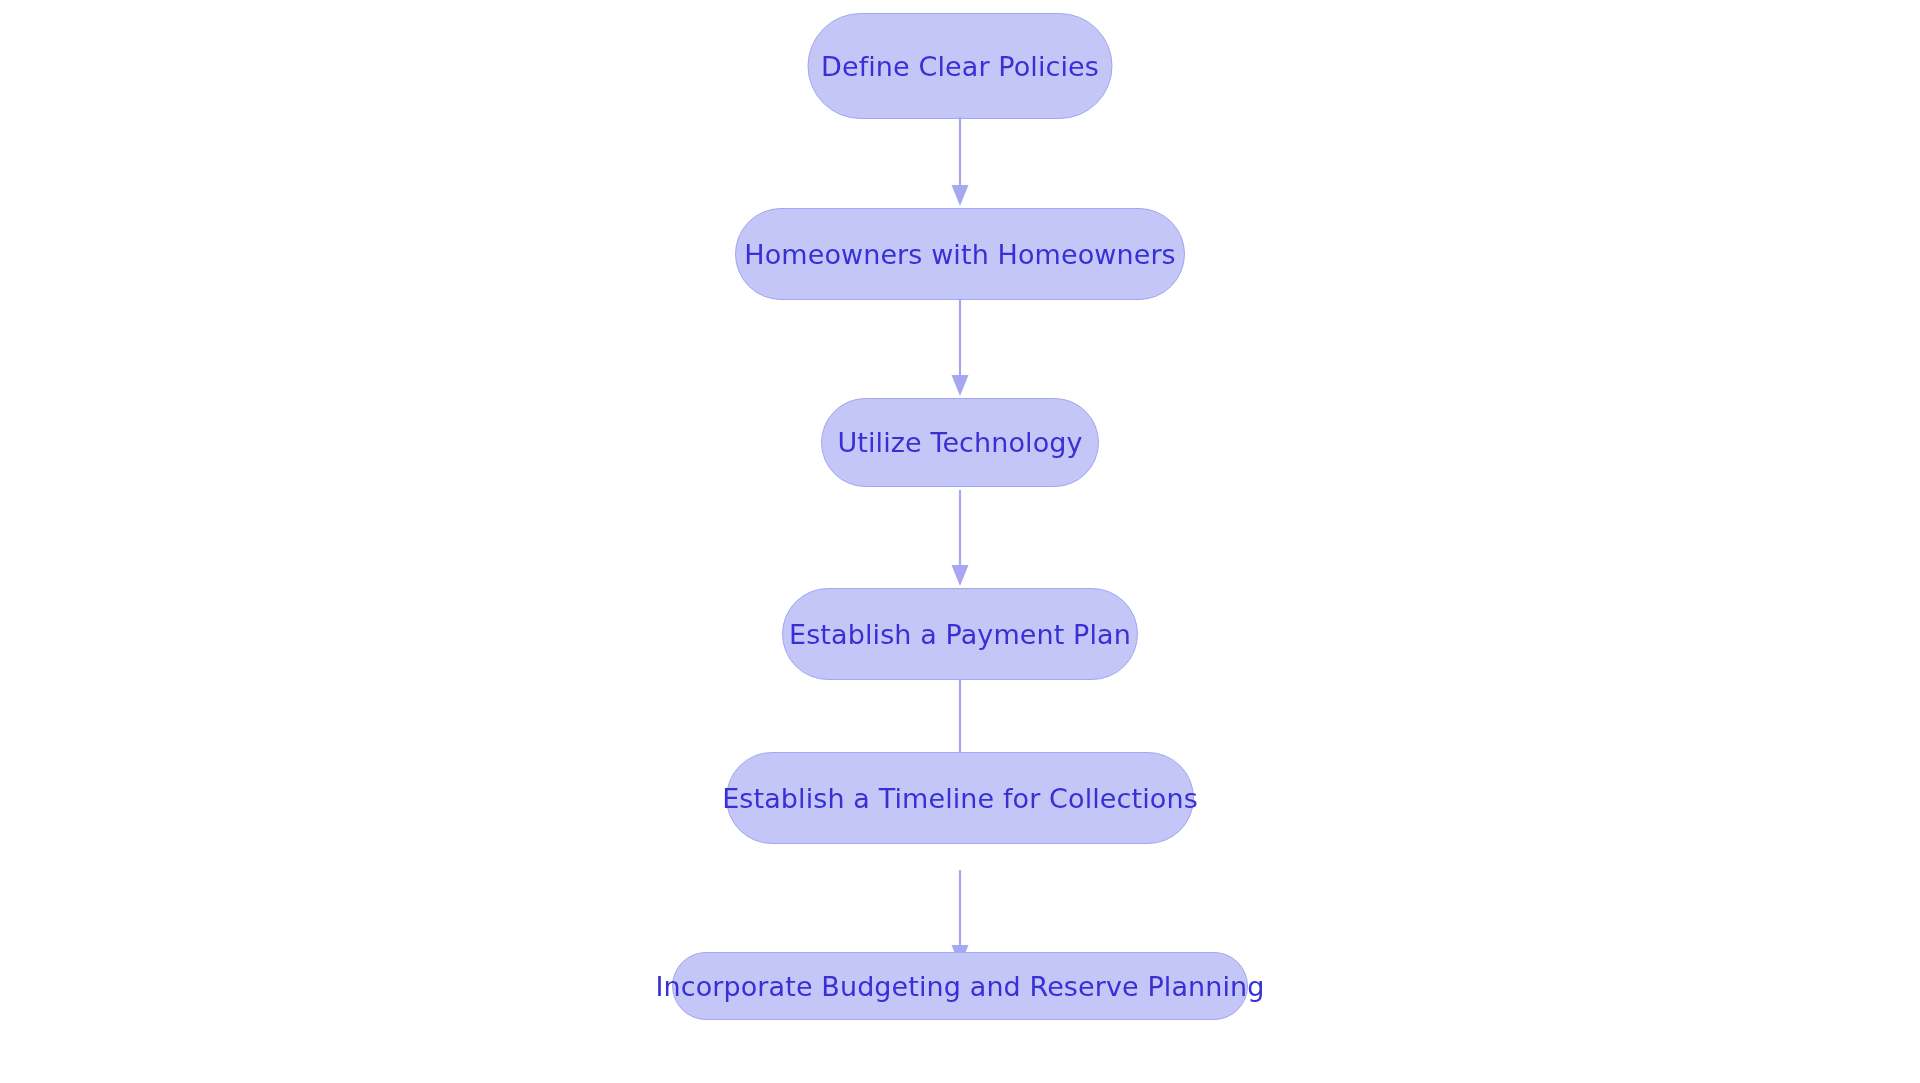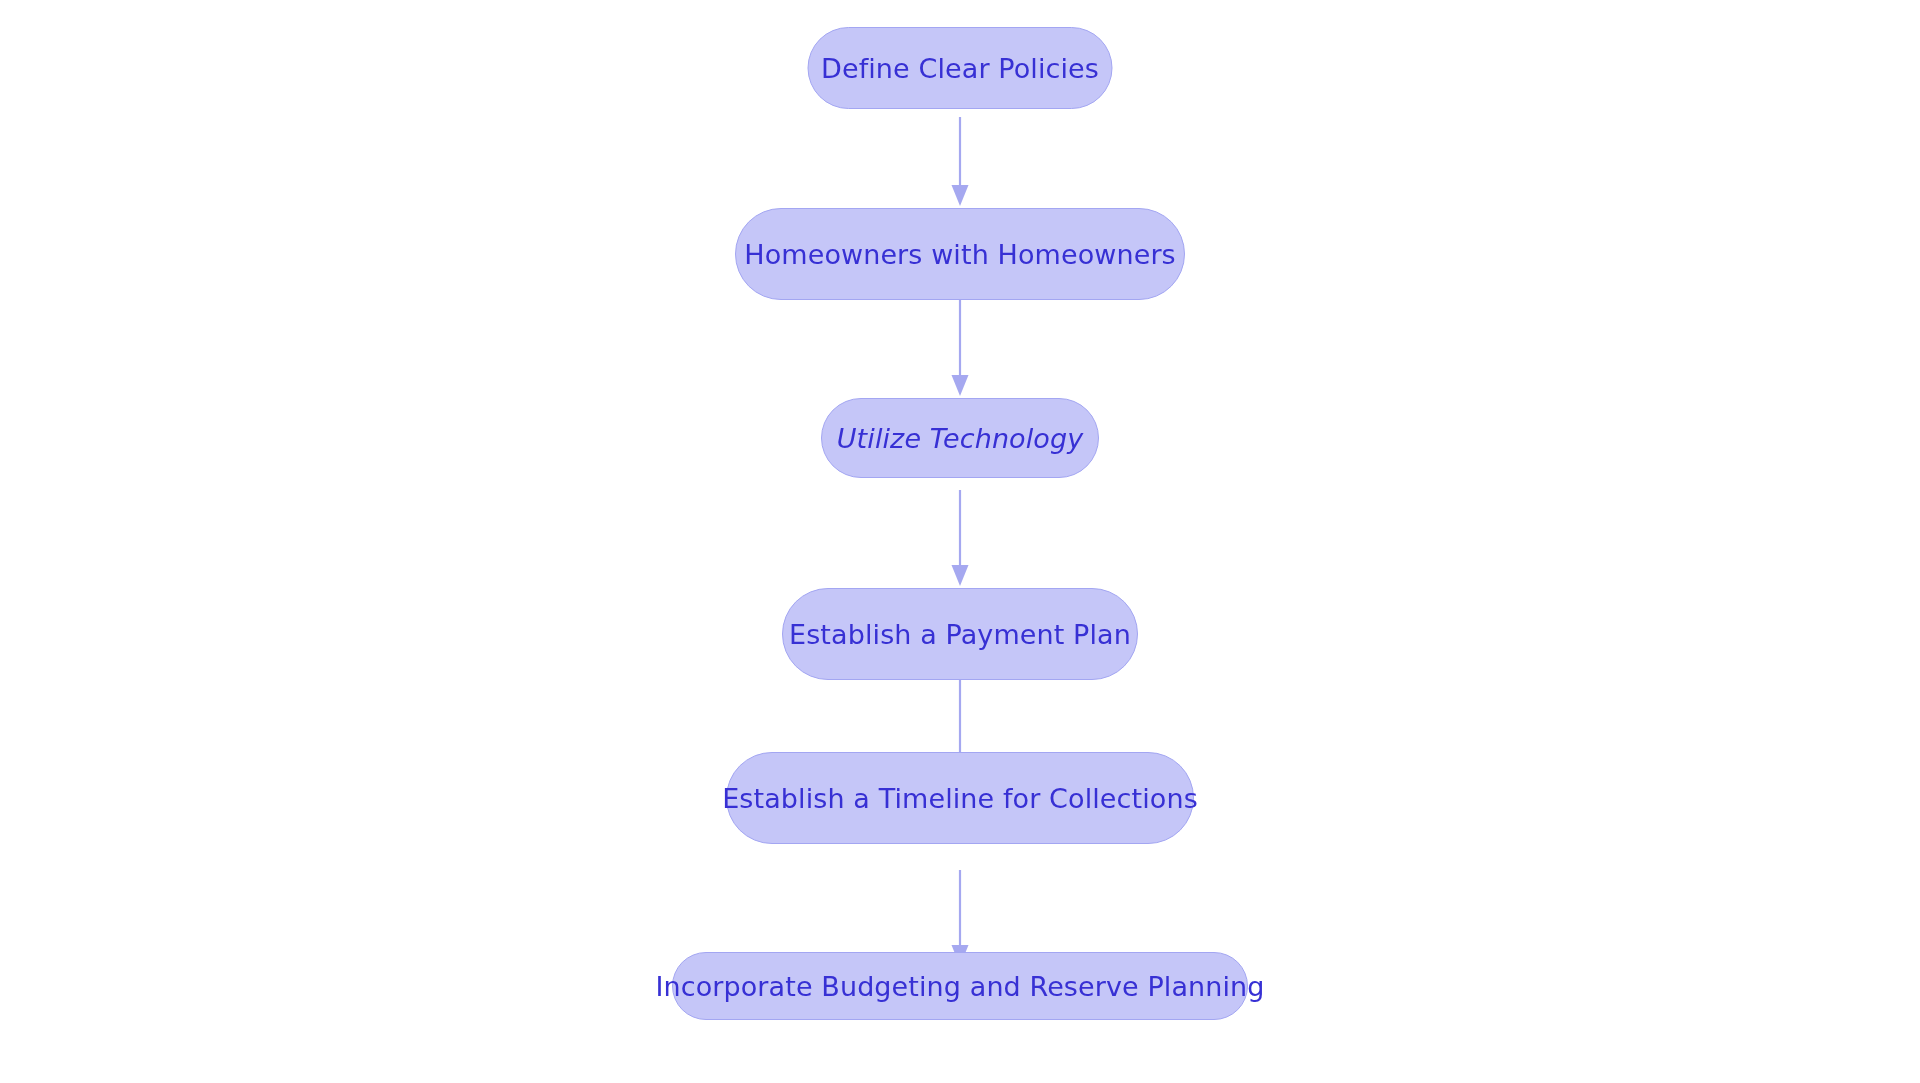--- a/index.html
+++ b/index.html
@@ -59,21 +59,21 @@
   .flow-connector svg {
     display: block;
     overflow: visible;
   }
 </style>
 </head>
 <body>
 
 <div id="flowchart-canvas">
 
-  <div class="flow-node" style="top:27px; height:82px; width:305px;">
+  <div class="flow-node" style="top:13px; height:106px; width:305px;">
     <span class="flow-node-label">Define Clear Policies</span>
   </div>
 
   <div class="flow-connector" style="top:117px; height:91px;">
     <svg width="34" height="91" viewBox="0 0 34 91" xmlns="http://www.w3.org/2000/svg">
       <line x1="17" y1="0" x2="17" y2="74" stroke="#a5a8f0" stroke-width="2.2"></line>
       <polygon points="17,89 8.5,68 25.5,68" fill="#a5a8f0"></polygon>
     </svg>
   </div>
 
@@ -81,21 +81,21 @@
     <span class="flow-node-label">Homeowners with Homeowners</span>
   </div>
 
   <div class="flow-connector" style="top:300px; height:98px;">
     <svg width="34" height="98" viewBox="0 0 34 98" xmlns="http://www.w3.org/2000/svg">
       <line x1="17" y1="0" x2="17" y2="81" stroke="#a5a8f0" stroke-width="2.2"></line>
       <polygon points="17,96 8.5,75 25.5,75" fill="#a5a8f0"></polygon>
     </svg>
   </div>
 
-  <div class="flow-node" style="top:398px; height:80px; width:278px;font-style:italic;">
+  <div class="flow-node" style="top:398px; height:89px; width:278px;">
     <span class="flow-node-label">Utilize Technology</span>
   </div>
 
   <div class="flow-connector" style="top:490px; height:98px;">
     <svg width="34" height="98" viewBox="0 0 34 98" xmlns="http://www.w3.org/2000/svg">
       <line x1="17" y1="0" x2="17" y2="81" stroke="#a5a8f0" stroke-width="2.2"></line>
       <polygon points="17,96 8.5,75 25.5,75" fill="#a5a8f0"></polygon>
     </svg>
   </div>
 

